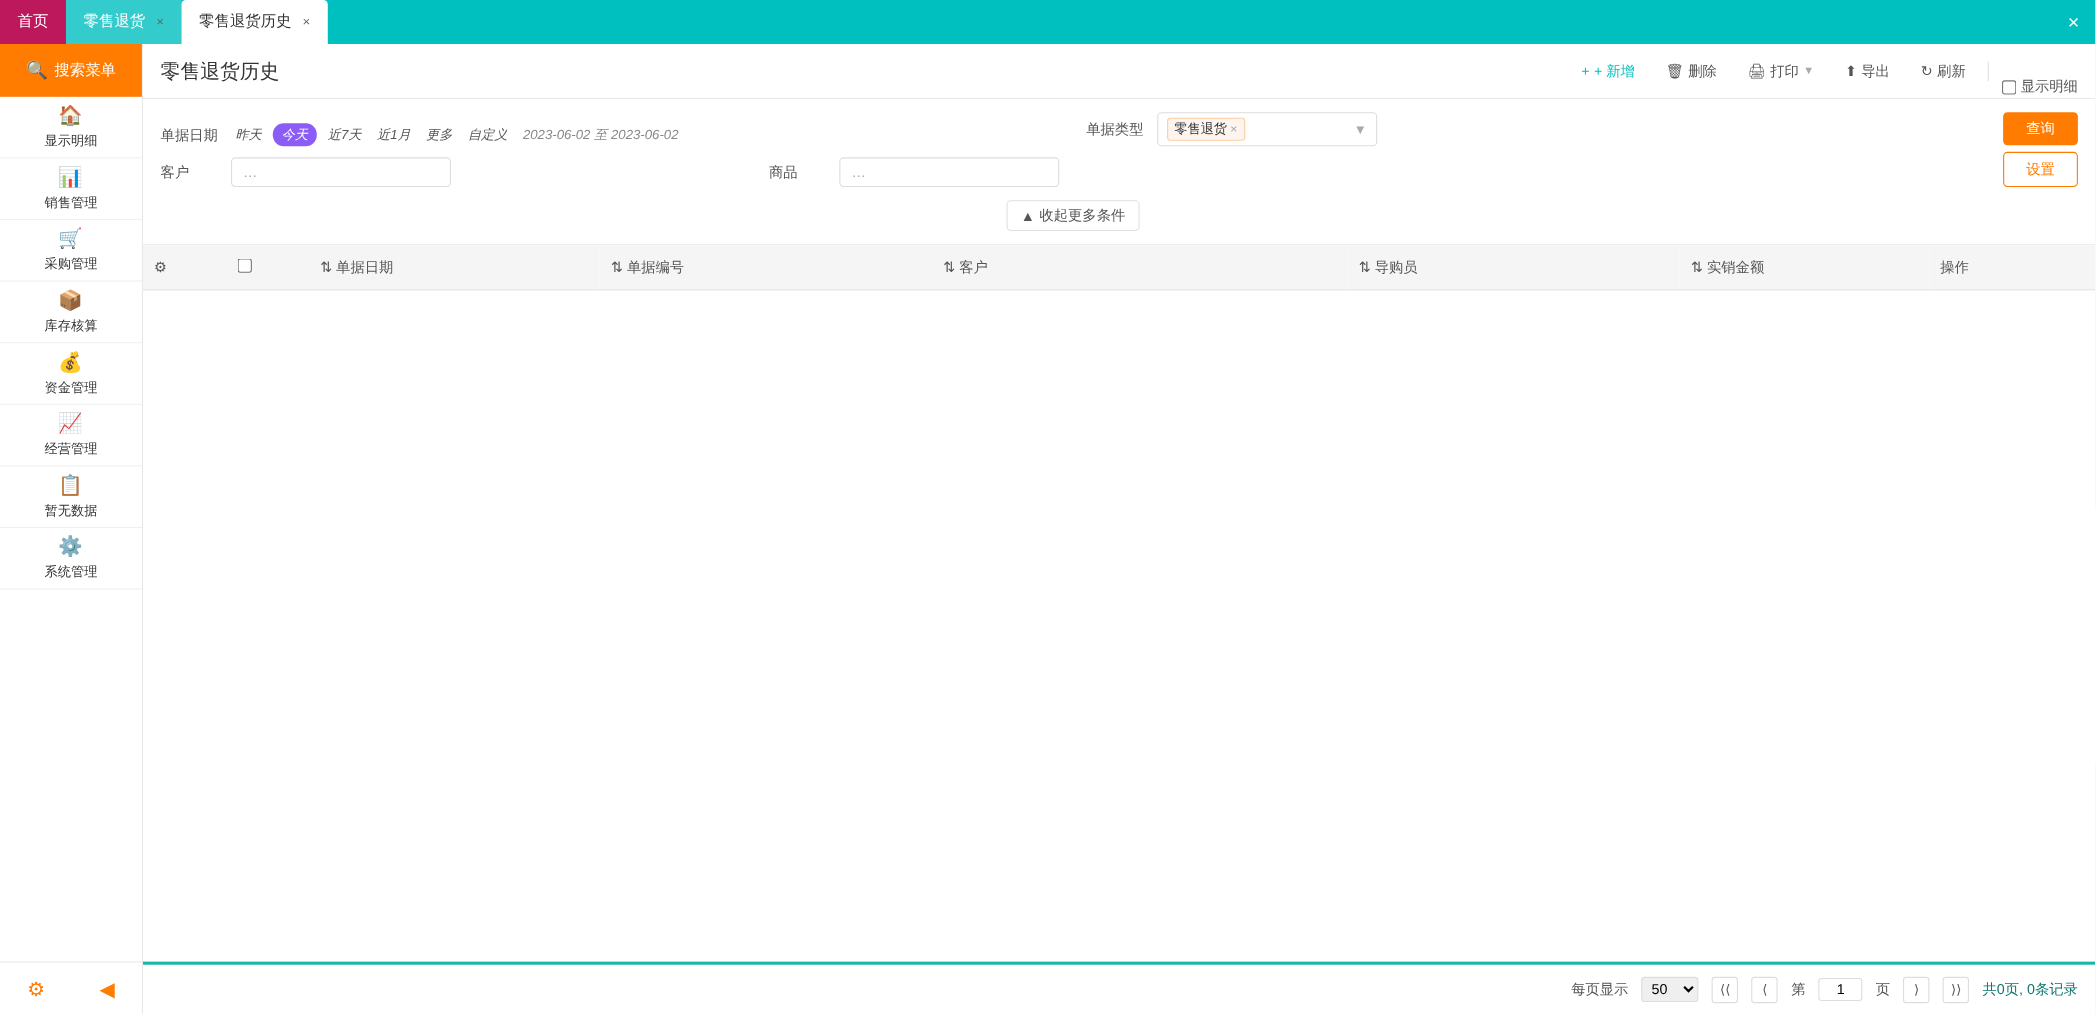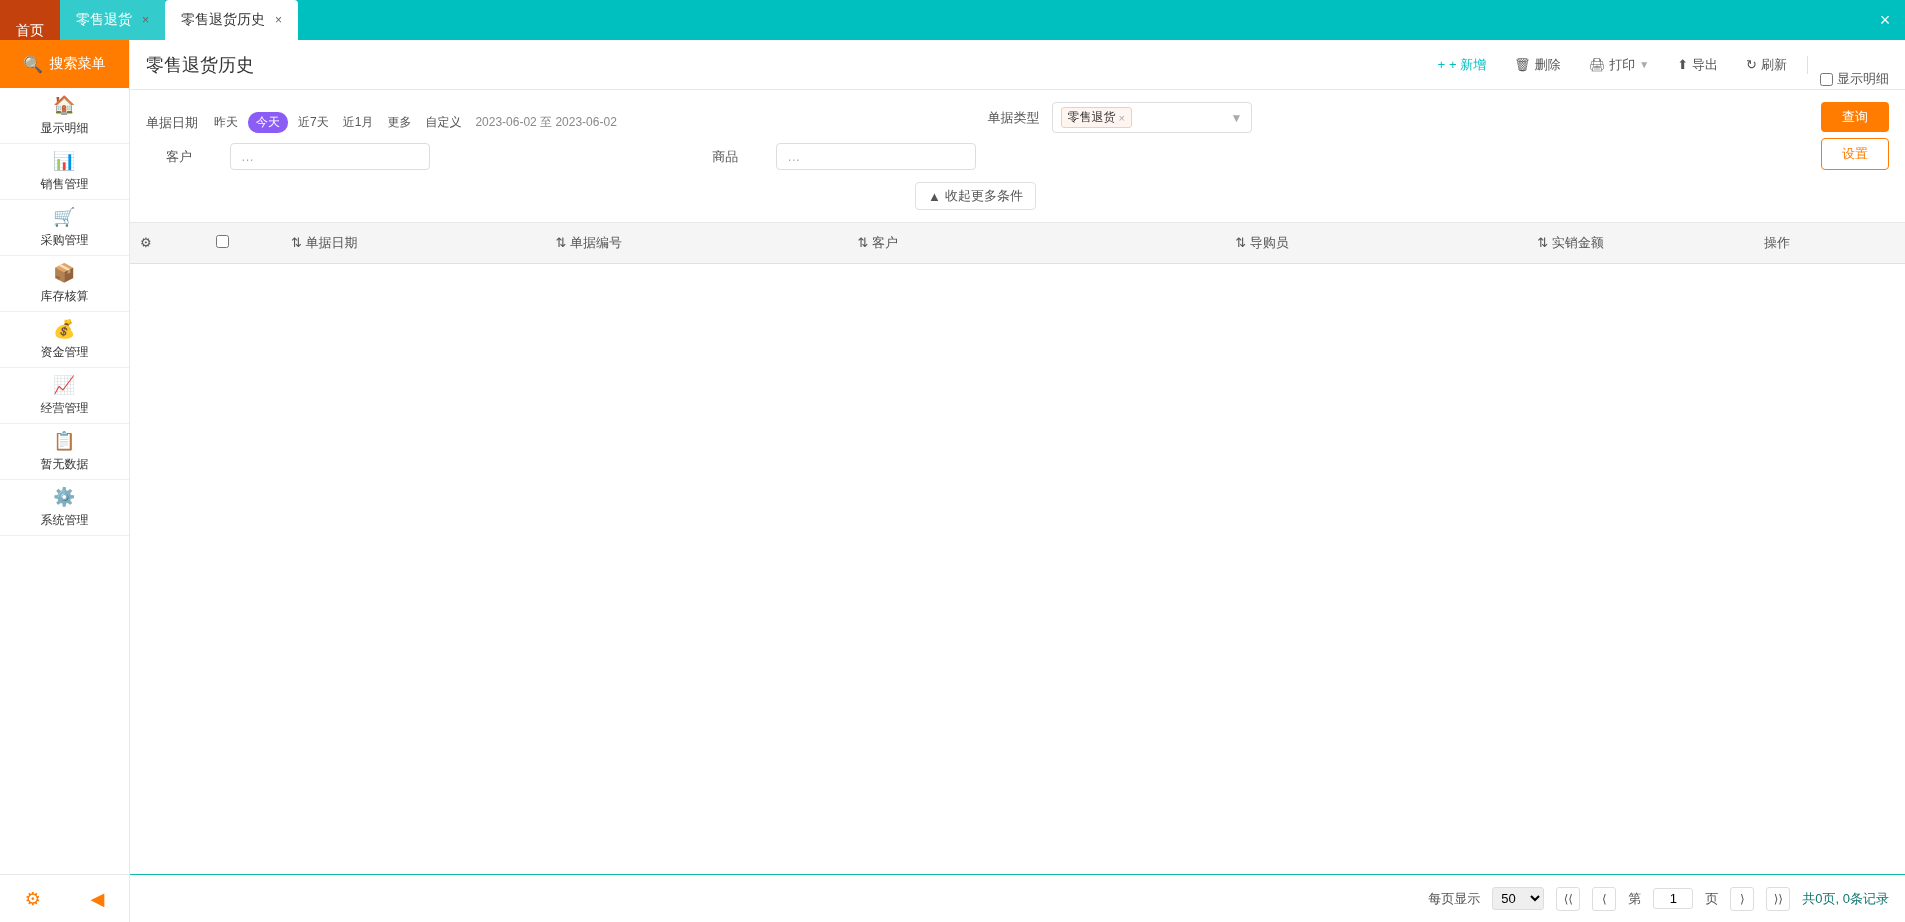--- a/index.html
+++ b/index.html
@@ -25,22 +25,21 @@
       padding: 0 16px;
       display: flex;
       align-items: center;
       font-size: 14px;
       color: #fff;
       cursor: pointer;
       gap: 6px;
       white-space: nowrap;
     }
     .tab-item.home {
-      background: #c2410c;
-      align-items: flex-end;
+      background: #be185d;
     }
     .tab-item.active {
       background: #fff;
       color: #333;
       border-radius: 4px 4px 0 0;
     }
     .tab-item.inactive {
       background: rgba(255,255,255,0.2);
       color: #fff;
     }
@@ -205,20 +204,21 @@
       font-size: 13px;
       color: #555;
       white-space: nowrap;
       min-width: 56px;
     }
     .filter-date-group {
       display: flex;
       align-items: center;
       gap: 6px;
       flex: 1;
+      font-style: italic;
     }
     .date-shortcut {
       font-size: 12px;
       color: #555;
       cursor: pointer;
       padding: 2px 4px;
       border-radius: 3px;
     }
     .date-shortcut.active {
       background: #8b5cf6;
@@ -378,21 +378,21 @@
     }
     .empty-text {
       font-size: 14px;
       color: #aaa;
     }
 
     
     .pagination-bar {
       height: 48px;
       background: #fff;
-      border-top: 1px solid #14b8a6;
+      border-top: 3px solid #14b8a6;
       display: flex;
       align-items: center;
       justify-content: flex-end;
       padding: 0 16px;
       gap: 12px;
       font-size: 13px;
       color: #555;
       flex-shrink: 0;
     }
     .pagination-select {
@@ -429,21 +429,20 @@
     .filter-main {
       display: flex;
       align-items: flex-start;
     }
     .filter-fields {
       flex: 1;
     }
     .filter-row2 {
       display: flex;
       align-items: center;
-      margin-left: 20px;
     }
   </style>
 </head>
 <body>
 
 <div class="top-bar">
   <div class="top-bar-tabs">
     <div class="tab-item home">
       <span>首页</span>
     </div>

